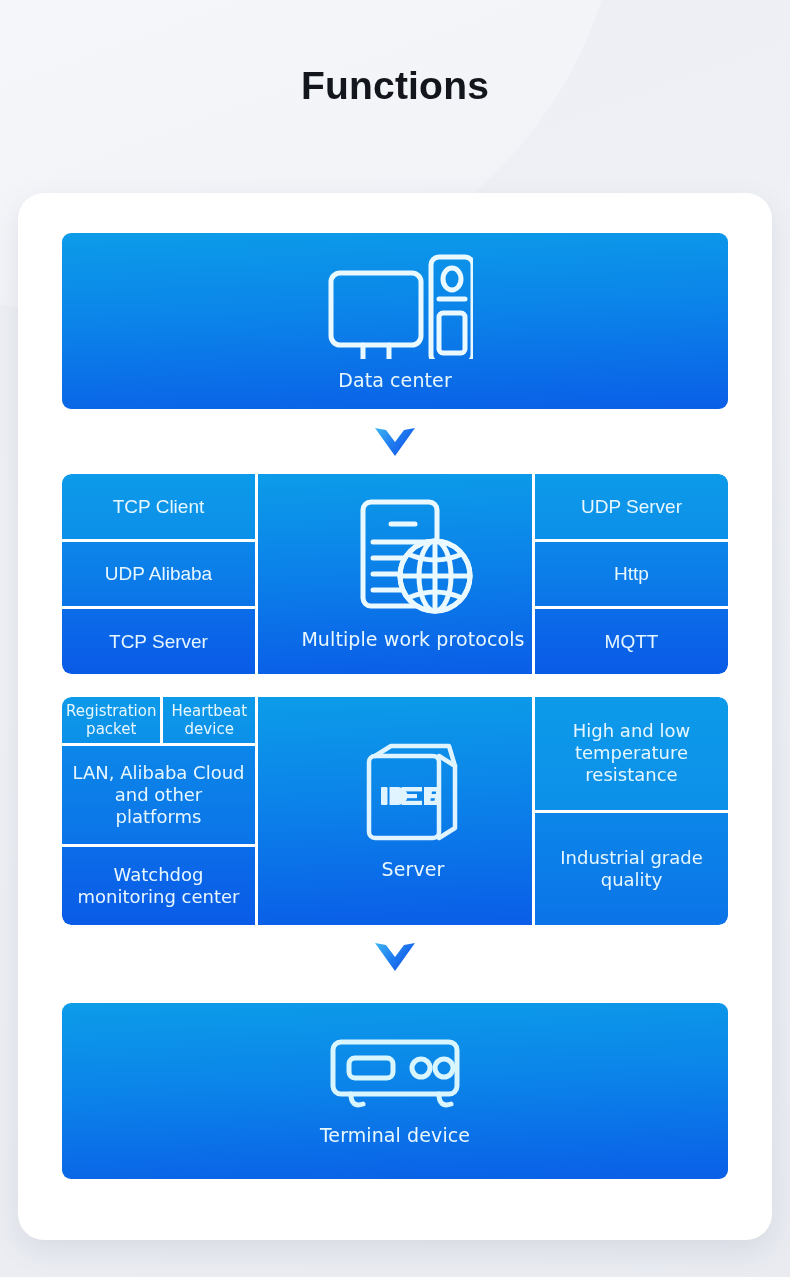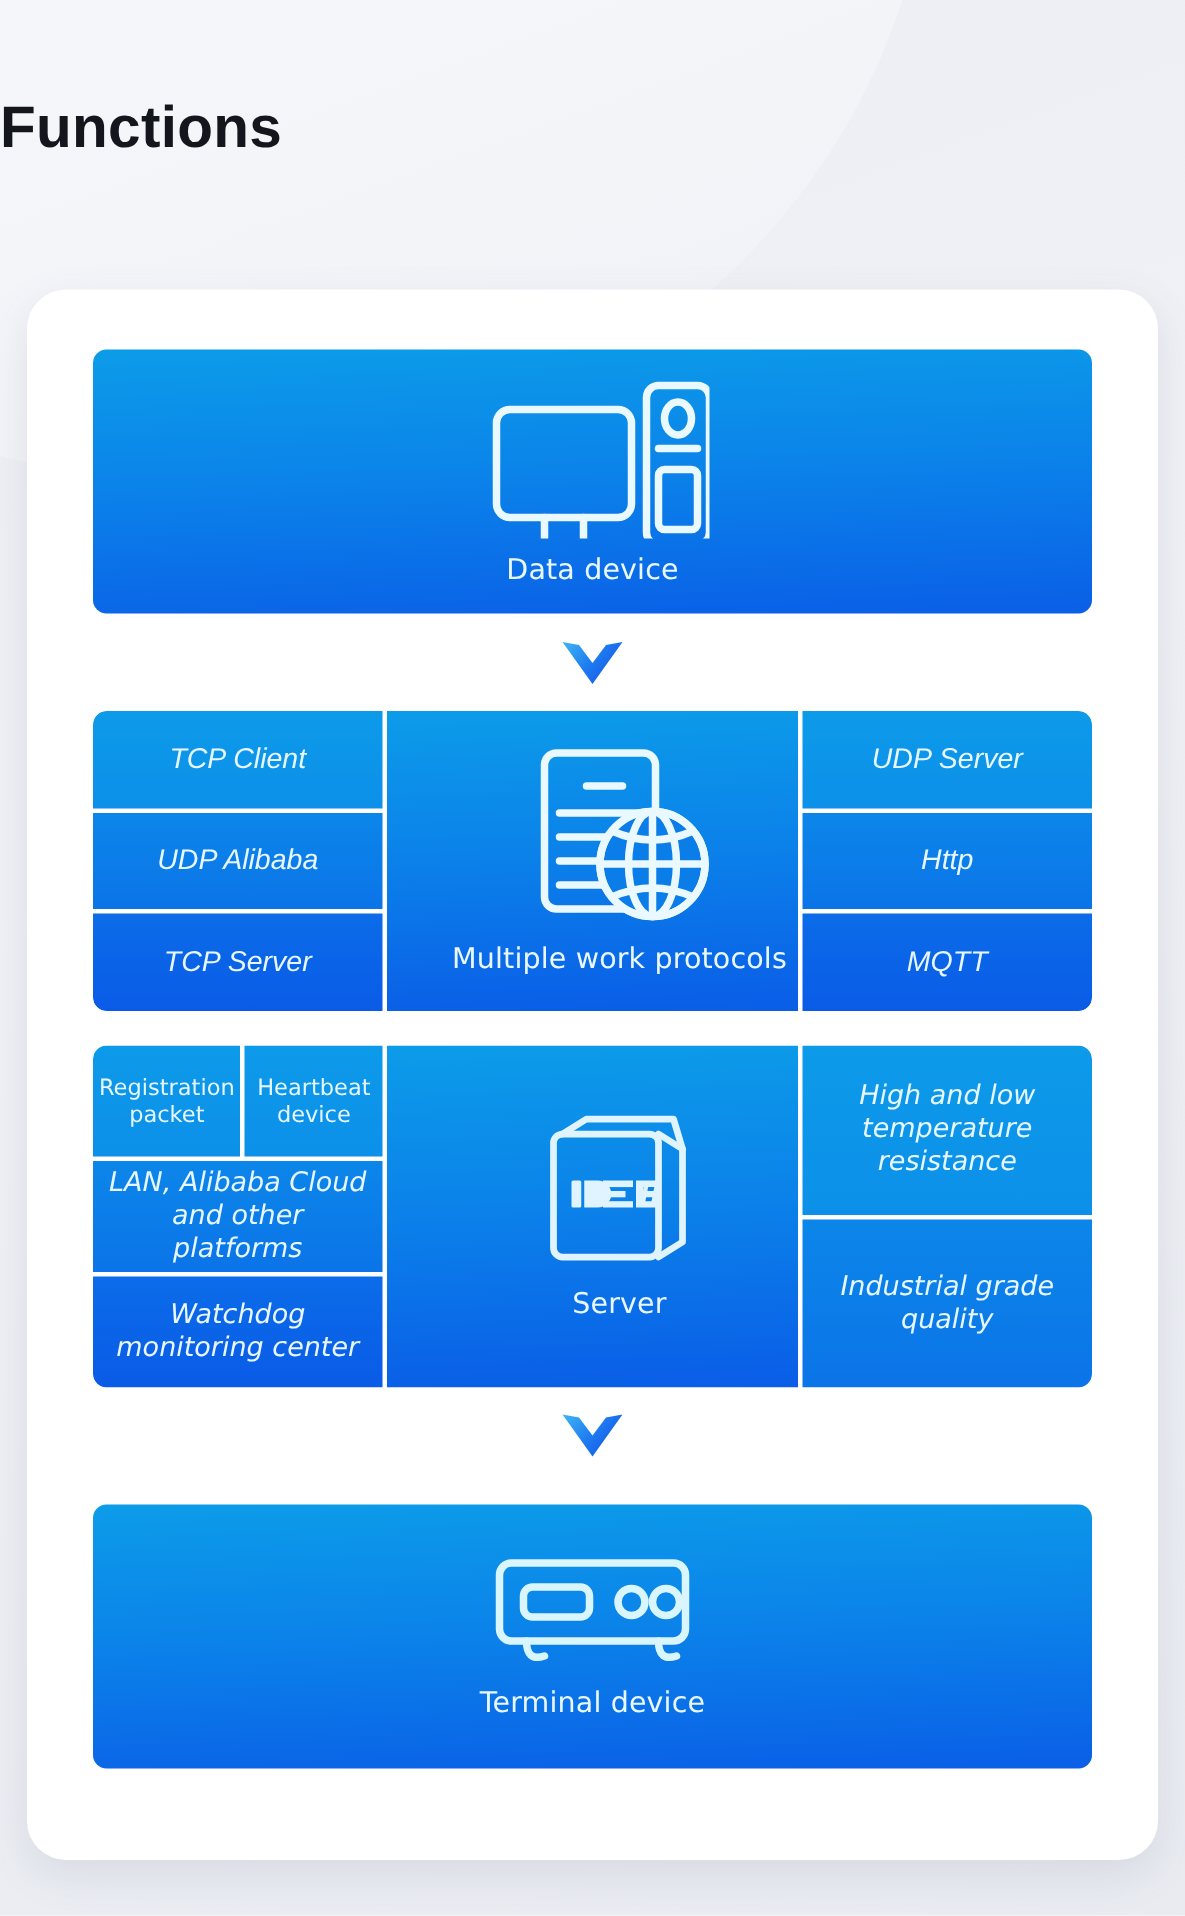--- a/index.html
+++ b/index.html
@@ -41,21 +41,21 @@
     border-radius: 50%;
     background: linear-gradient(160deg, #fbfcfe 0%, #f4f5f9 70%, #f0f1f6 100%);
   }
 
   
   .page-title {
     position: absolute;
     top: 64px;
     left: 0;
     width: 790px;
-    text-align: left;
+    text-align: center;
     font-size: 39px;
     font-weight: bold;
     color: #13161c;
     letter-spacing: 0.2px;
     z-index: 5;
   }
 
   
   .card {
     position: absolute;
@@ -138,23 +138,22 @@
   }
   .col-center .hero-label { margin-top: 8px; }
 
   .cell {
     flex: 1;
     display: flex;
     align-items: center;
     justify-content: center;
     text-align: center;
     color: #e7f7ff;
-    padding: 0 8px;
+    padding: 16px 8px;
     line-height: 1.22;
-    font-style: italic;
   }
   
   .col-side .cell:nth-child(1) { background: linear-gradient(180deg, #0d9ae9 0%, #0c90e9 100%); }
   .col-side .cell:nth-child(2) { background: linear-gradient(180deg, #0c86e9 0%, #0b74e8 100%); }
   .col-side .cell:nth-child(3) { background: linear-gradient(180deg, #0b6ce8 0%, #0a5be7 100%); }
 
   .protocols .cell { font-size: 19px; font-family: "Liberation Sans", sans-serif; }
   .product .cell   { font-size: 18px; font-family: "DejaVu Sans", sans-serif; }
 
   
@@ -205,21 +204,21 @@
           <rect x="14" y="22" width="90" height="72" rx="9"></rect>
           <line x1="46" y1="94" x2="46" y2="110"></line>
           <line x1="72" y1="94" x2="72" y2="110"></line>
           <line x1="26" y1="112" x2="92" y2="112"></line>
           <rect x="114" y="6" width="42" height="106" rx="8"></rect>
           <ellipse cx="135" cy="28" rx="9" ry="11"></ellipse>
           <line x1="122" y1="48" x2="148" y2="48"></line>
           <rect x="122" y="62" width="26" height="40" rx="4"></rect>
         </svg>
       </span>
-      <div class="hero-label">Data device</div>
+      <div class="hero-label">Data center</div>
     </div>
 
     <div class="arrow-wrap a1">
       <span>
         <svg class="icon-svg" width="44" height="32" viewBox="0 0 44 32">
           <defs>
             <linearGradient id="arrGrad1" x1="0" y1="0" x2="1" y2="0.6">
               <stop offset="0%" stop-color="#3fb6f2"></stop>
               <stop offset="55%" stop-color="#1f7cf0"></stop>
               <stop offset="100%" stop-color="#1358e8"></stop>

